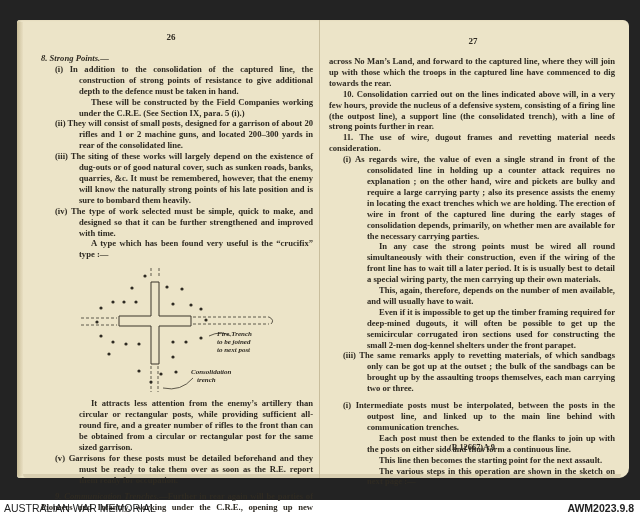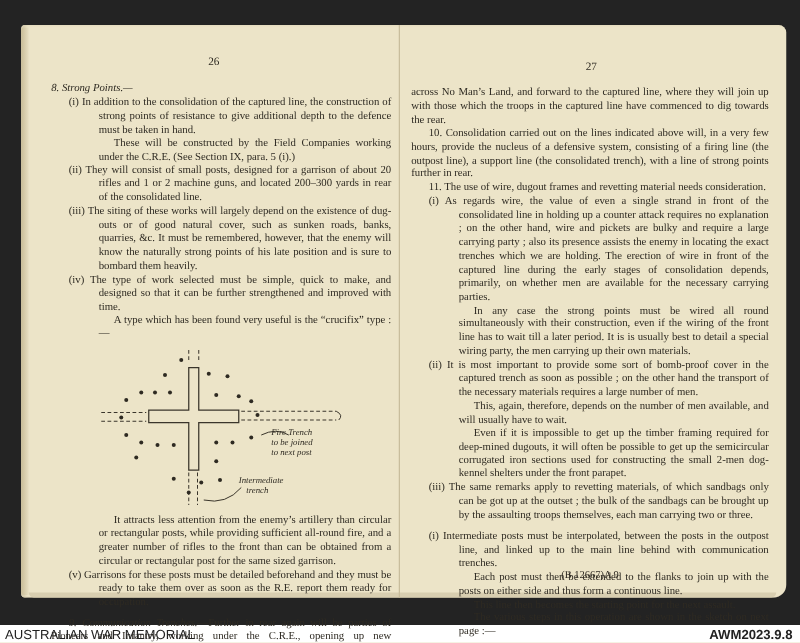--- a/index.html
+++ b/index.html
@@ -4,21 +4,21 @@
 <style>
   html, body { margin:0; padding:0; }
   body { width:640px; height:514px; background:#fff; position:relative; overflow:hidden;
          font-family:"Liberation Serif", serif; }
   .scan { position:absolute; left:0; top:0; width:640px; height:500px; background:#232323; }
   .book { position:absolute; left:17px; top:20px; width:612px; height:458px;
           background:#ece4c8; border-radius:3px 6px 10px 3px; box-shadow: inset 3px 0 2px #d8ceaf; }
   .book .edge-l { position:absolute; left:0; top:2px; width:6px; height:454px; background:linear-gradient(90deg,#c9bd98,#e8dfc2); border-radius:2px 0 0 2px; }
   .book .edge-b { position:absolute; left:6px; right:8px; bottom:0; height:4px; background:#d8ceb0; border-radius:0 0 8px 8px; }
   .gutter { position:absolute; left:302px; top:0; width:1px; height:458px; background:#c8bd9c; }
-  .page { position:absolute; top:12px; height:458px; color:#2e2a22; font-size:8.6px; line-height:10.9px; }
+  .page { position:absolute; top:0; height:458px; color:#2e2a22; font-size:8.6px; line-height:10.9px;font-weight:bold; }
   .page.left { left:8px; width:292px; }
   .page.right { left:306px; width:300px; }
   .pno { position:absolute; top:12px; width:100%; text-align:center; font-size:9px; }
   .body { position:absolute; top:33px; }
   .page.left .body { left:16px; width:272px; }
   .page.right .body { left:6px; width:286px; }
   p { margin:0; text-align:justify; }
   .hang { padding-left:38px; text-indent:-24px; }
   .sub { padding-left:38px; text-indent:12px; }
   .para { text-indent:14px; }
@@ -94,41 +94,40 @@
                 <circle cx="135" cy="108" r="1.6"></circle>
                 <circle cx="110" cy="118" r="1.6"></circle>
             </g>
           </svg>
           <div style="position:absolute;left:176px;top:66px;font-size:7px;line-height:8px;font-style:italic;">
             <div>Fire Trench</div>
             <div>to be joined</div>
             <div>to next post</div>
           </div>
           <div style="position:absolute;left:150px;top:104px;font-size:7px;line-height:8px;font-style:italic;">
-            <div>Intermediate</div>
+            <div>Consolidation</div>
             <div style="padding-left:6px">trench</div>
           </div>
         </div>
 
         <p class="sub">It attracts less attention from the enemy’s artillery than circular or rectangular posts, while providing sufficient all-round fire, and a greater number of rifles to the front than can be obtained from a circular or rectangular post for the same sized garrison.</p>
         <p class="hang"><span>(v)</span> <span>Garrisons for these posts must be detailed beforehand and they must be ready to take them over as soon as the R.E. report them ready for occupation.</span></p>
         <div class="gap"></div>
         <p class="para"><i>9. Communication Trenches.</i><span>—Further in rear again will be parties of Pioneers and Infantry, working under the C.R.E., opening up new communication trenches or clearing out old ones from our jumping-off trench</span></p>
       </div>
     </div>
 
     <div class="page right">
       <div class="pno" style="top:16px">27</div>
       <div class="body" style="top:36px">
         <p>across No Man’s Land, and forward to the captured line, where they will join up with those which the troops in the captured line have commenced to dig towards the rear.</p>
         <p class="para">10. Consolidation carried out on the lines indicated above will, in a very few hours, provide the nucleus of a defensive system, consisting of a firing line (the outpost line), a support line (the consolidated trench), with a line of strong points further in rear.</p>
         <p class="para">11. The use of wire, dugout frames and revetting material needs consideration.</p>
         <p class="hang"><span>(i)</span> <span>As regards wire, the value of even a single strand in front of the consolidated line in holding up a counter attack requires no explanation ; on the other hand, wire and pickets are bulky and require a large carrying party ; also its presence assists the enemy in locating the exact trenches which we are holding. The erection of wire in front of the captured line during the early stages of consolidation depends, primarily, on whether men are available for the necessary carrying parties.</span></p>
         <p class="sub">In any case the strong points must be wired all round simultaneously with their construction, even if the wiring of the front line has to wait till a later period. It is is usually best to detail a special wiring party, the men carrying up their own materials.</p>
-        <p class="hang"><span>(ii)</span> <span>It is most important to provide some sort of bomb-proof cover in the captured trench as soon as possible ; on the other hand the transport of the necessary materials requires a large number of men.</span></p>
         <p class="sub">This, again, therefore, depends on the number of men available, and will usually have to wait.</p>
         <p class="sub">Even if it is impossible to get up the timber framing required for deep-mined dugouts, it will often be possible to get up the semicircular corrugated iron sections used for constructing the small 2-men dog-kennel shelters under the front parapet.</p>
         <p class="hang"><span>(iii)</span> <span>The same remarks apply to revetting materials, of which sandbags only can be got up at the outset ; the bulk of the sandbags can be brought up by the assaulting troops themselves, each man carrying two or three.</span></p>
         <div class="gap"></div>
         <p class="hang"><span>(i)</span> <span>Intermediate posts must be interpolated, between the posts in the outpost line, and linked up to the main line behind with communication trenches.</span></p>
         <p class="sub">Each post must then be extended to the flanks to join up with the posts on either side and thus form a continuous line.</p>
         <p class="sub">This line then becomes the starting point for the next assault.</p>
         <p class="sub">The various steps in this operation are shown in the sketch on next page :—</p>
       </div>
       <div class="footer">

